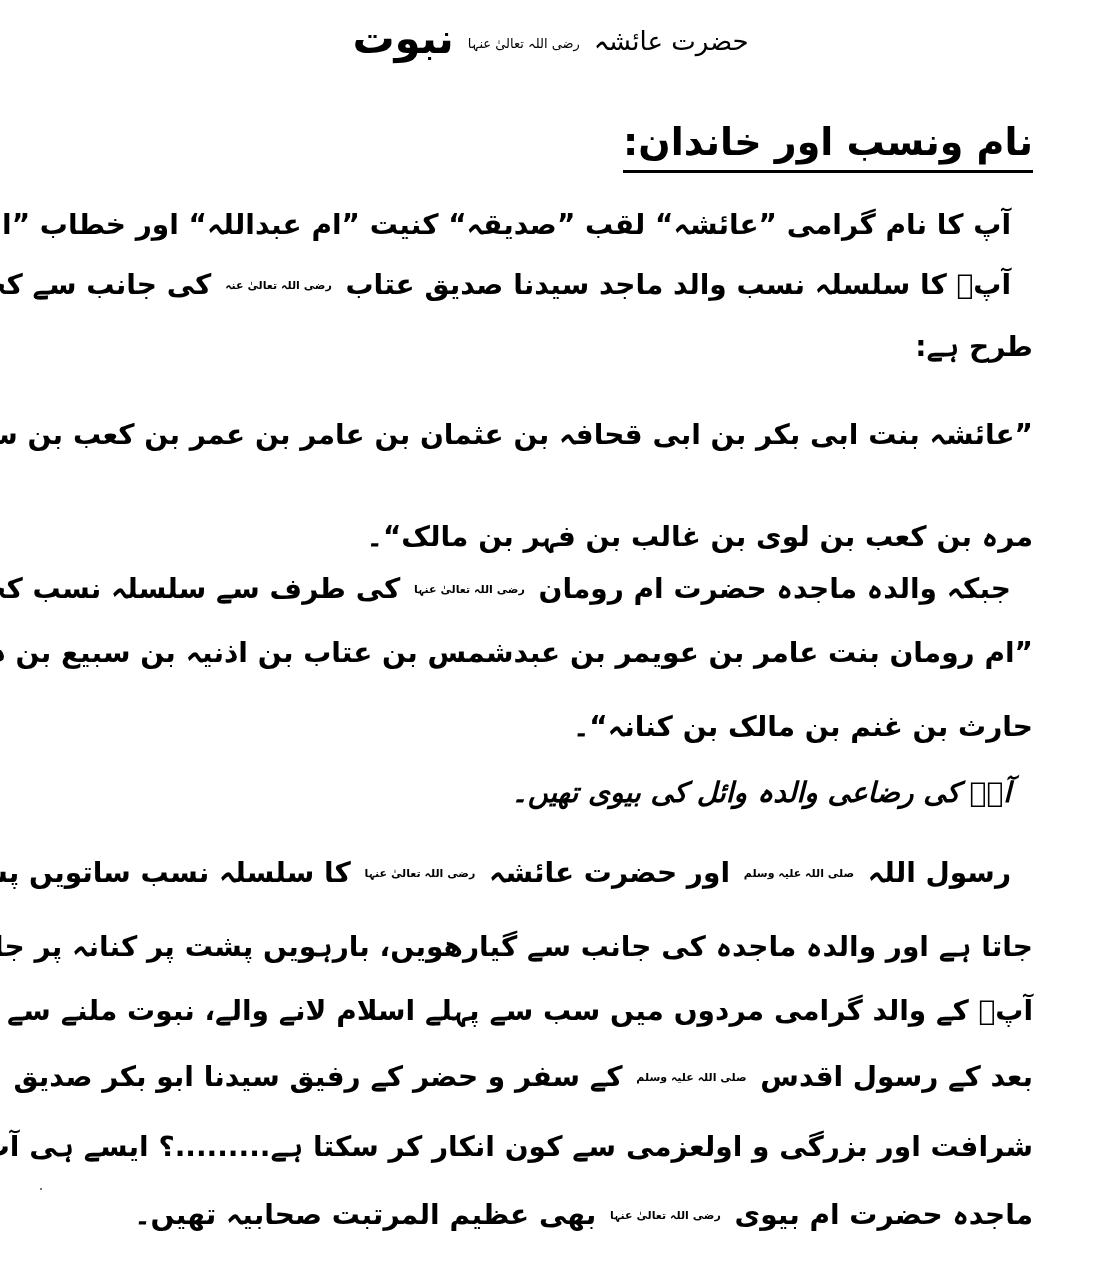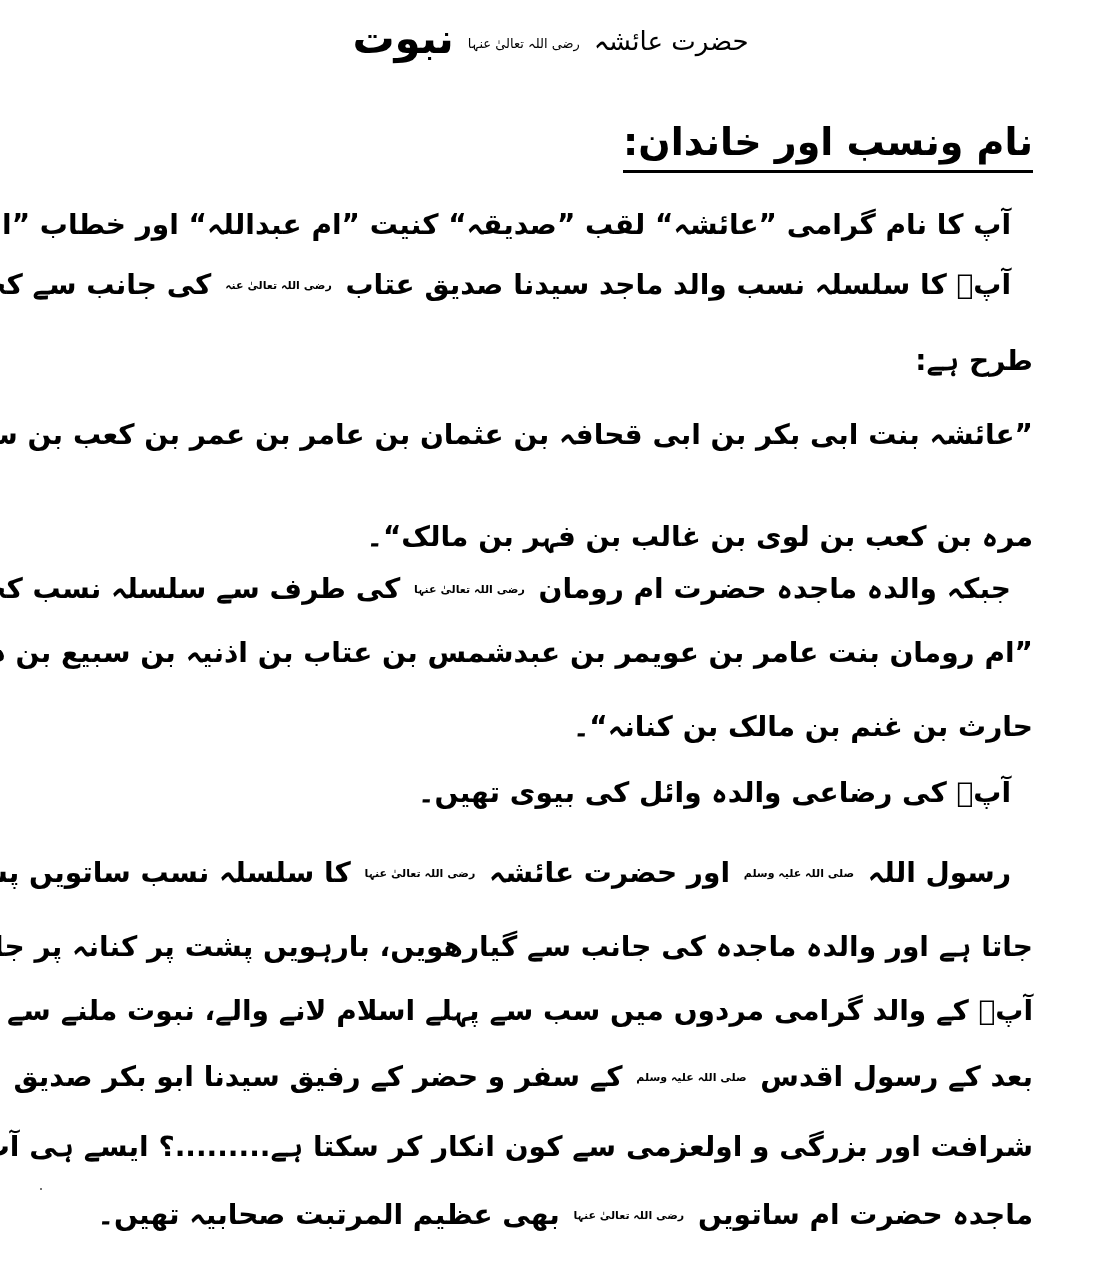--- a/index.html
+++ b/index.html
@@ -47,37 +47,37 @@
   <div class="section-heading">نام ونسب اور خاندان:</div>
 
   <div class="line partial" style="top:208px; right:90px;">آپ کا نام گرامی ”عائشہ“ لقب ”صدیقہ“ کنیت ”ام عبداللہ“ اور خطاب ”ام المومنین“ ہے۔</div>
 
   <div class="line" style="top:268px; right:90px;">
     <span>آپؓ کا سلسلہ نسب والد ماجد سیدنا صدیق عتاب</span>
     <span class="honor">رضی اللہ تعالیٰ عنہ</span>
     <span>کی جانب سے کچھ اس</span>
   </div>
 
-  <div class="line partial" style="top:344px;">طرح ہے:</div>
+  <div class="line partial" style="top:330px;">طرح ہے:</div>
 
   <div class="line" style="top:418px;">”عائشہ بنت ابی بکر بن ابی قحافہ بن عثمان بن عامر بن عمر بن کعب بن سعد ابن تیم بن</div>
 
   <div class="line partial" style="top:520px;">مرہ بن کعب بن لوی بن غالب بن فہر بن مالک“۔</div>
 
   <div class="line partial" style="top:572px; right:90px;">
     <span>جبکہ والدہ ماجدہ حضرت ام رومان</span>
     <span class="honor">رضی اللہ تعالیٰ عنہا</span>
     <span>کی طرف سے سلسلہ نسب کچھ یوں ہے:</span>
   </div>
 
   <div class="line" style="top:636px;">”ام رومان بنت عامر بن عویمر بن عبدشمس بن عتاب بن اذنیہ بن سبیع بن دھمان بن</div>
 
   <div class="line partial" style="top:710px;">حارث بن غنم بن مالک بن کنانہ“۔</div>
 
-  <div class="line partial" style="top:776px; right:90px;">آپؓ کی رضاعی والدہ وائل کی بیوی تھیں۔</div>
+  <div class="line partial" style="top:776px; right:90px;font-style:italic;">آپؓ کی رضاعی والدہ وائل کی بیوی تھیں۔</div>
 
   <div class="line" style="top:856px; right:90px;">
     <span>رسول اللہ</span>
     <span class="honor">صلی اللہ علیہ وسلم</span>
     <span>اور حضرت عائشہ</span>
     <span class="honor">رضی اللہ تعالیٰ عنہا</span>
     <span>کا سلسلہ نسب ساتویں پشت میں جا کر مل</span>
   </div>
 
   <div class="line" style="top:930px;">جاتا ہے اور والدہ ماجدہ کی جانب سے گیارھویں، بارہویں پشت پر کنانہ پر جا کر ملتا ہے</div>
@@ -88,19 +88,19 @@
     <span>بعد کے رسول اقدس</span>
     <span class="honor">صلی اللہ علیہ وسلم</span>
     <span>کے سفر و حضر کے رفیق سیدنا ابو بکر صدیق</span>
     <span class="honor">رضی اللہ تعالیٰ عنہ</span>
     
   </div>
 
   <div class="line" style="top:1130px;">شرافت اور بزرگی و اولعزمی سے کون انکار کر سکتا ہے.........؟ ایسے ہی آپؓ کی والدہ</div>
 
   <div class="line partial" style="top:1198px;">
-    <span>ماجدہ حضرت ام ساتویں</span>
+    <span>ماجدہ حضرت ام بیوی</span>
     <span class="honor">رضی اللہ تعالیٰ عنہا</span>
     <span>بھی عظیم المرتبت صحابیہ تھیں۔</span>
   </div>
 
   <div class="dot-mark" style="top:1188px; left:40px;"></div>
 </div>
 
 </body></html>

